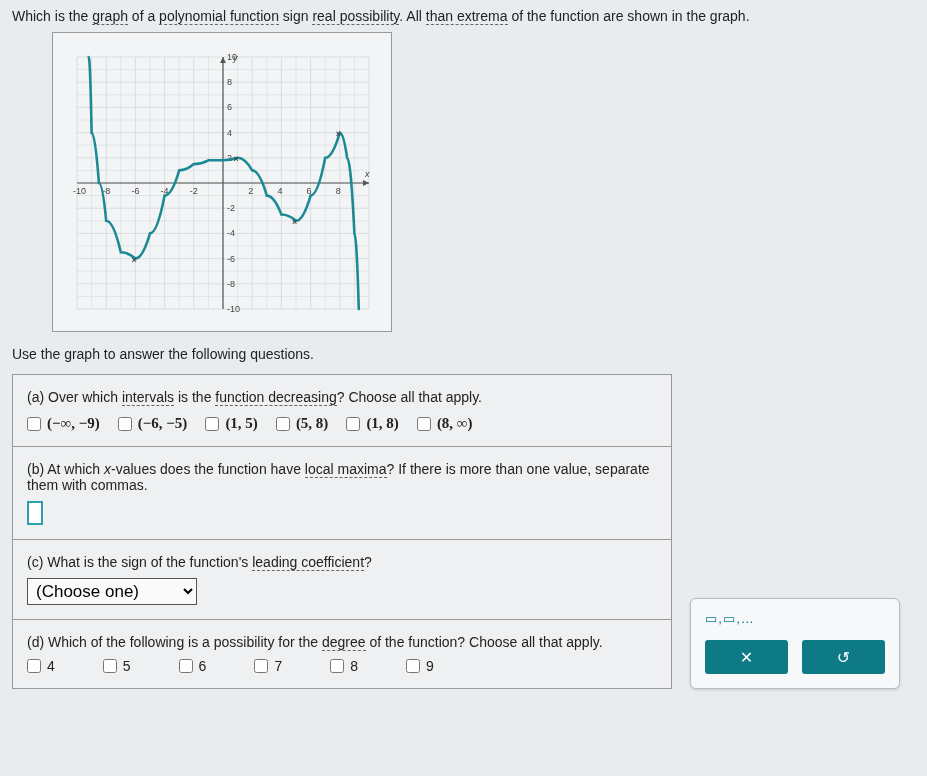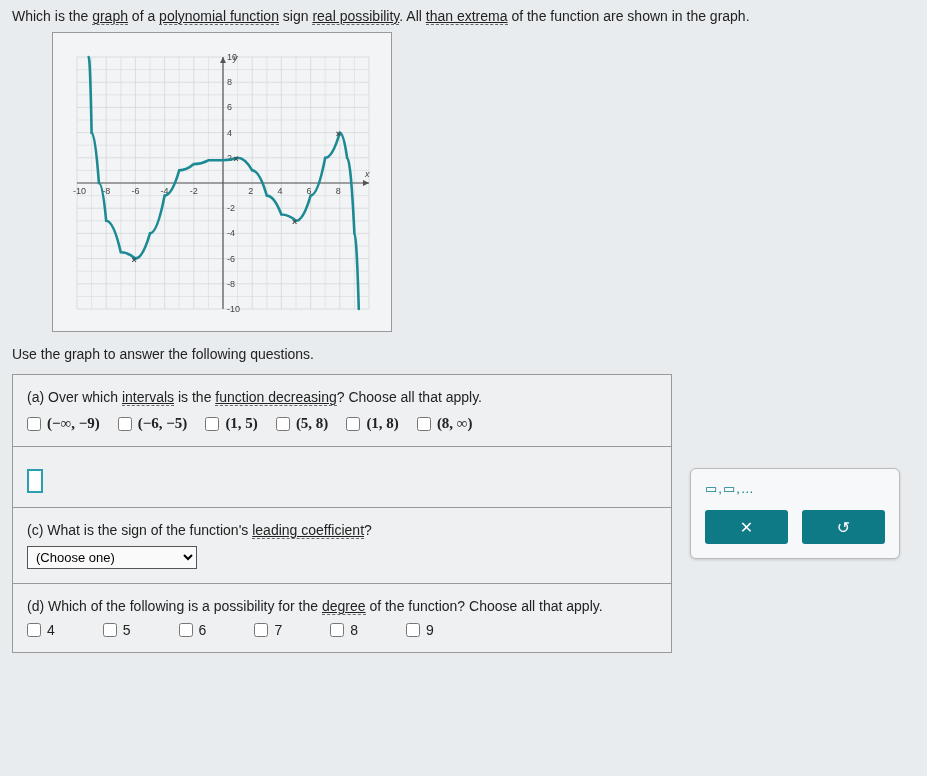--- a/index.html
+++ b/index.html
@@ -5,31 +5,31 @@
 * { box-sizing: border-box; margin: 0; padding: 0; }
 body {
   font-family: Arial, Helvetica, sans-serif;
   background: #e9ecee;
   color: #222;
   width: 927px;
   padding: 8px 12px;
   font-size: 14px;
 }
 .intro { margin-bottom: 8px; }
-.dotted { border-bottom: 1px dashed #666; text-decoration: underline; }
+.dotted { border-bottom: 1px dashed #666; }
 .graph-box {
   border: 1px solid #999;
   background: #f3f4f5;
   width: 340px;
   height: 300px;
   margin: 6px 0 6px 40px;
   position: relative;
 }
 .subhead { margin: 14px 0 12px 0; }
-.main-row { display: flex; gap: 18px; align-items: center; }
+.main-row { display: flex; gap: 18px; align-items: flex-end; }
 .qtable {
   border: 1px solid #999;
   border-collapse: collapse;
   width: 660px;
 }
 .qcell {
   border: 1px solid #999;
   padding: 14px 14px;
   background: #eef0f1;
 }
@@ -39,21 +39,21 @@
 .math { font-family: Georgia, 'Times New Roman', serif; font-size: 15px; font-weight: bold; }
 .answer-input {
   width: 16px; height: 24px;
   border: 2px solid #2a9fb0;
   background: #fff;
   margin-top: 8px;
 }
 .select {
   border: 1px solid #555;
   background: #fafafa;
-  font-size: 13px;
+  font-size: 17px;
   padding: 2px 4px;
   margin-top: 8px;
   width: 170px;
 }
 .side-panel {
   border: 1px solid #bbb;
   border-radius: 6px;
   background: #f7f8f9;
   width: 210px;
   padding: 12px 14px 14px 14px;
@@ -192,20 +192,23 @@
               </label>
         <label class="opt">
                 <input type="checkbox" style="">
                 <span class="math">(8, ∞)</span>
               </label>
       </div>
     </td>
         </tr>
     <tr>
           <td class="qcell">
+      <div>
+        <span>(b) At which </span><i>x</i><span>-values does the function have </span><span class="dotted">local maxima</span><span>? If there is more than one value, separate them with commas.</span>
+      </div>
       <div class="answer-input"></div>
     </td>
         </tr>
     <tr>
           <td class="qcell">
       <div>
         <span>(c) What is the sign of the function's </span><span class="dotted">leading coefficient</span><span>?</span>
       </div>
       <select class="select">
         <option>(Choose one)</option>

